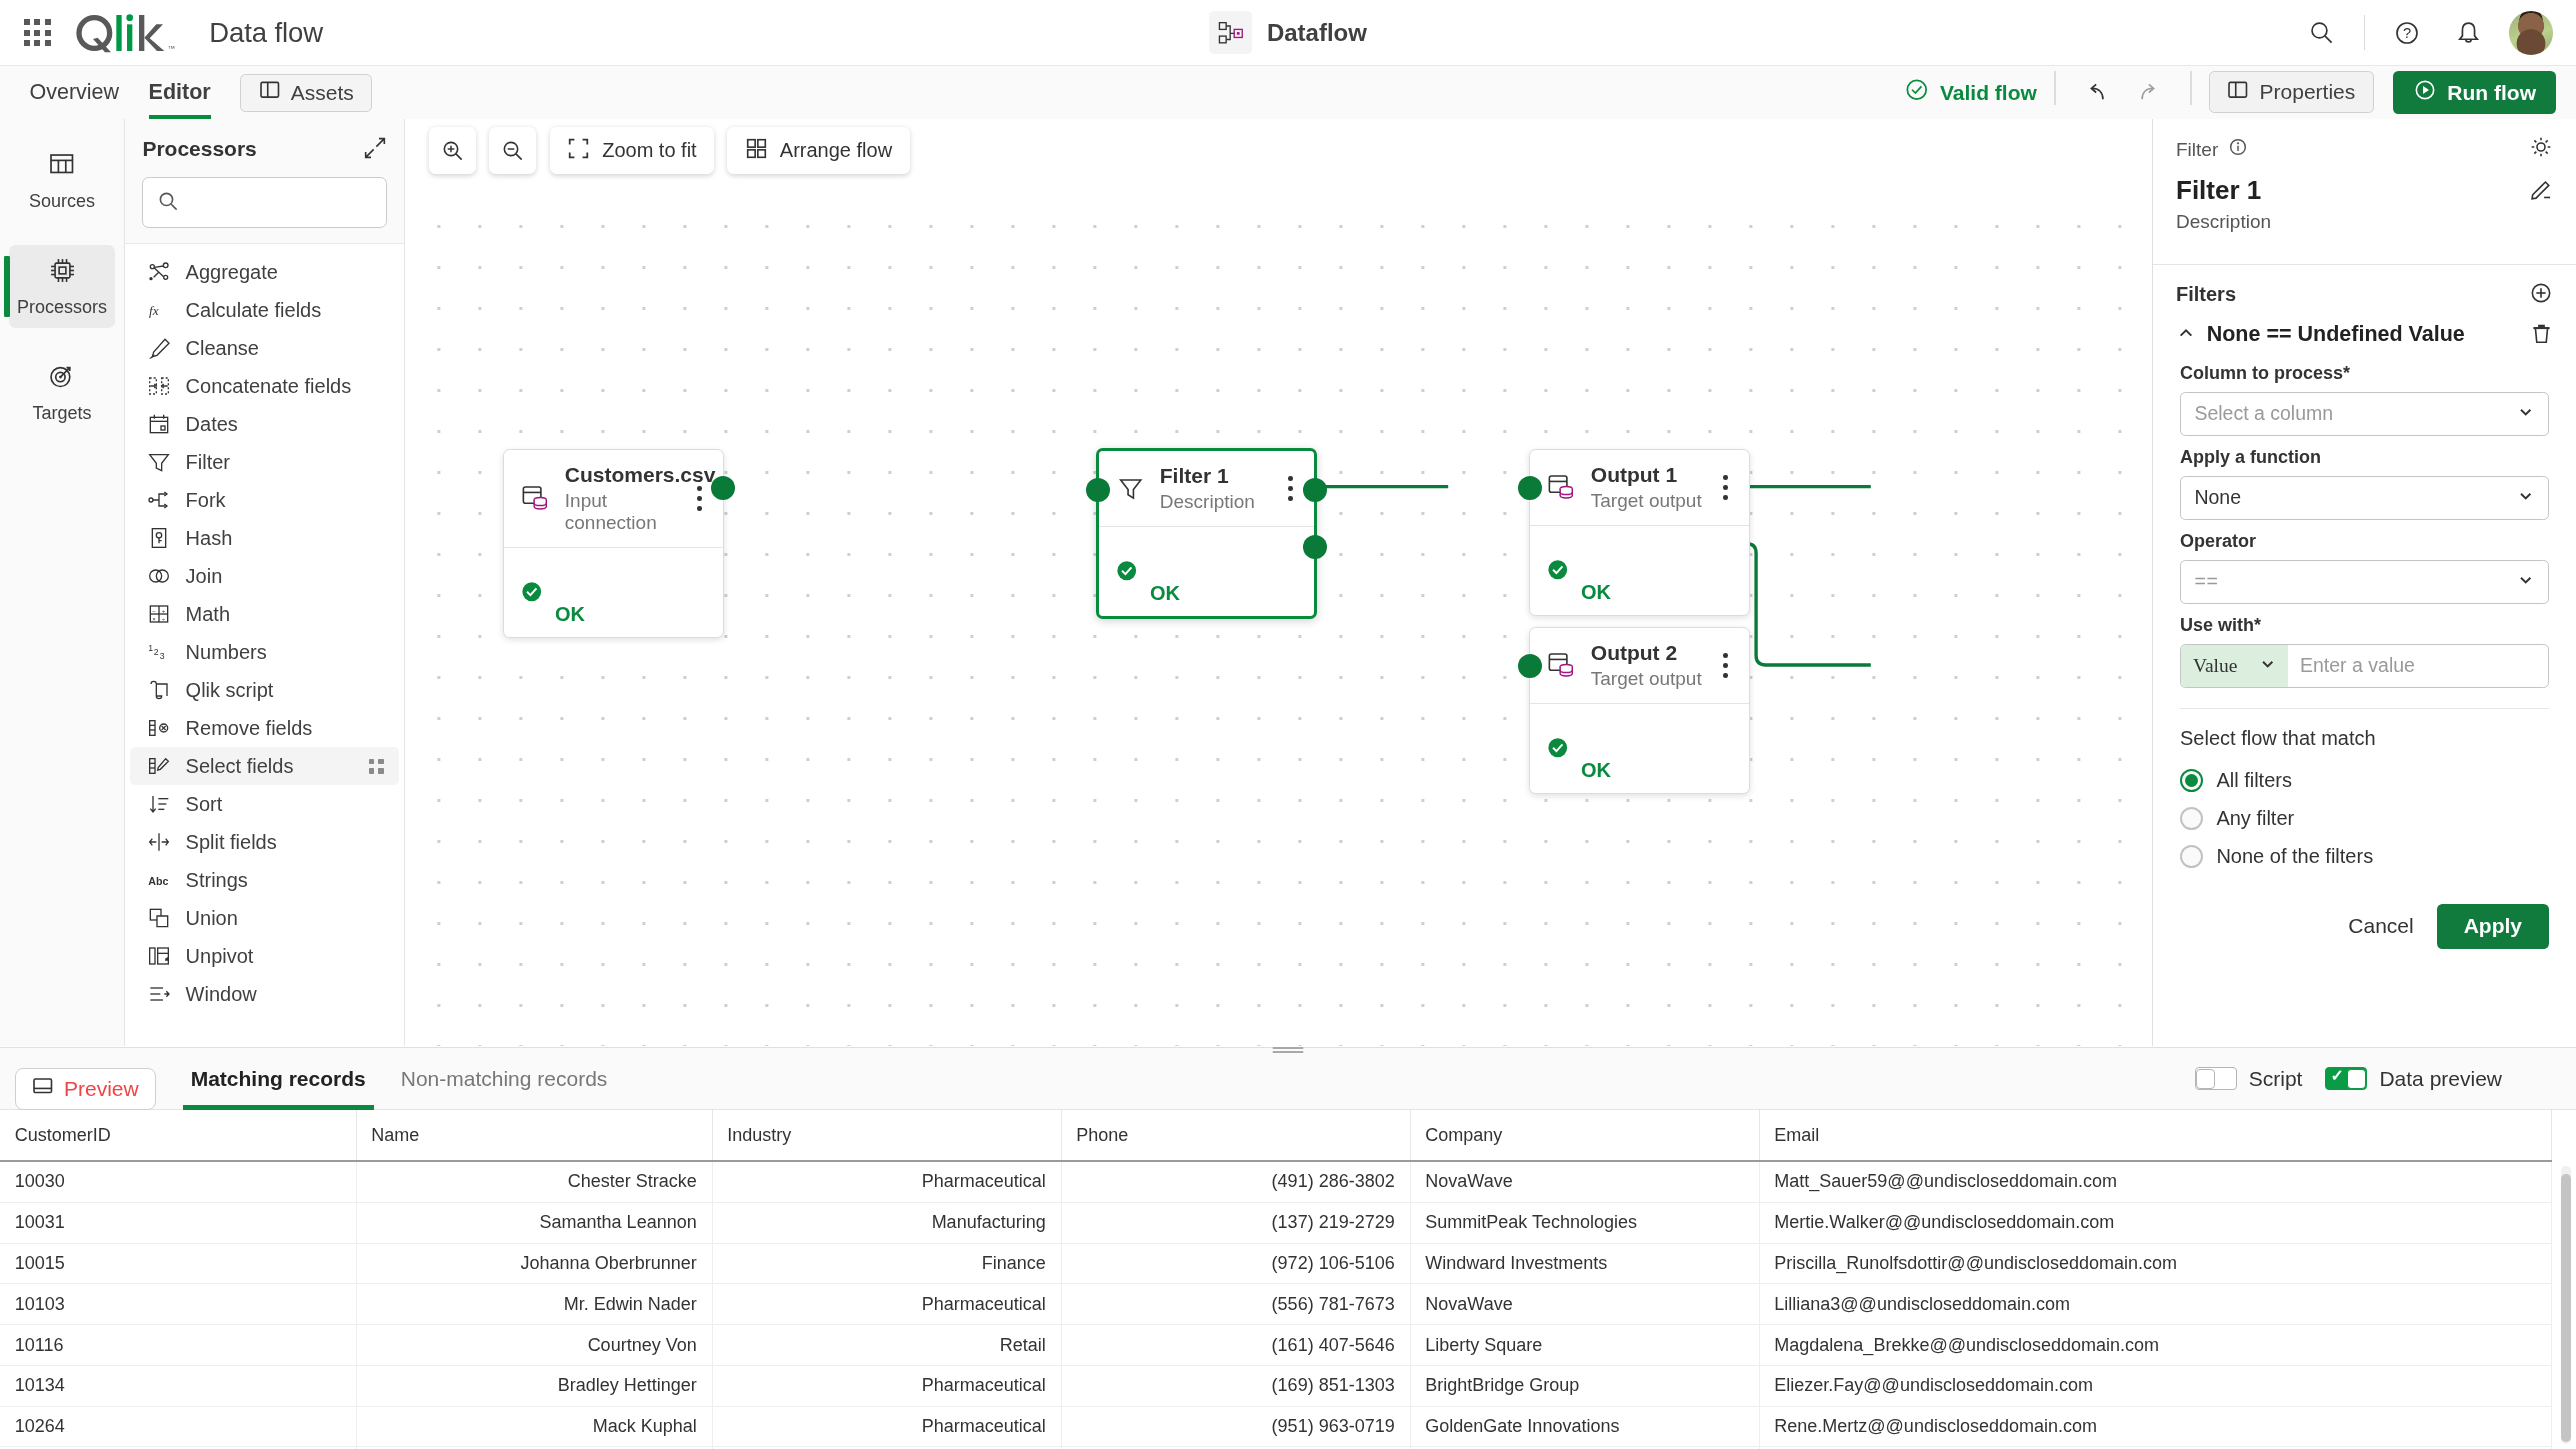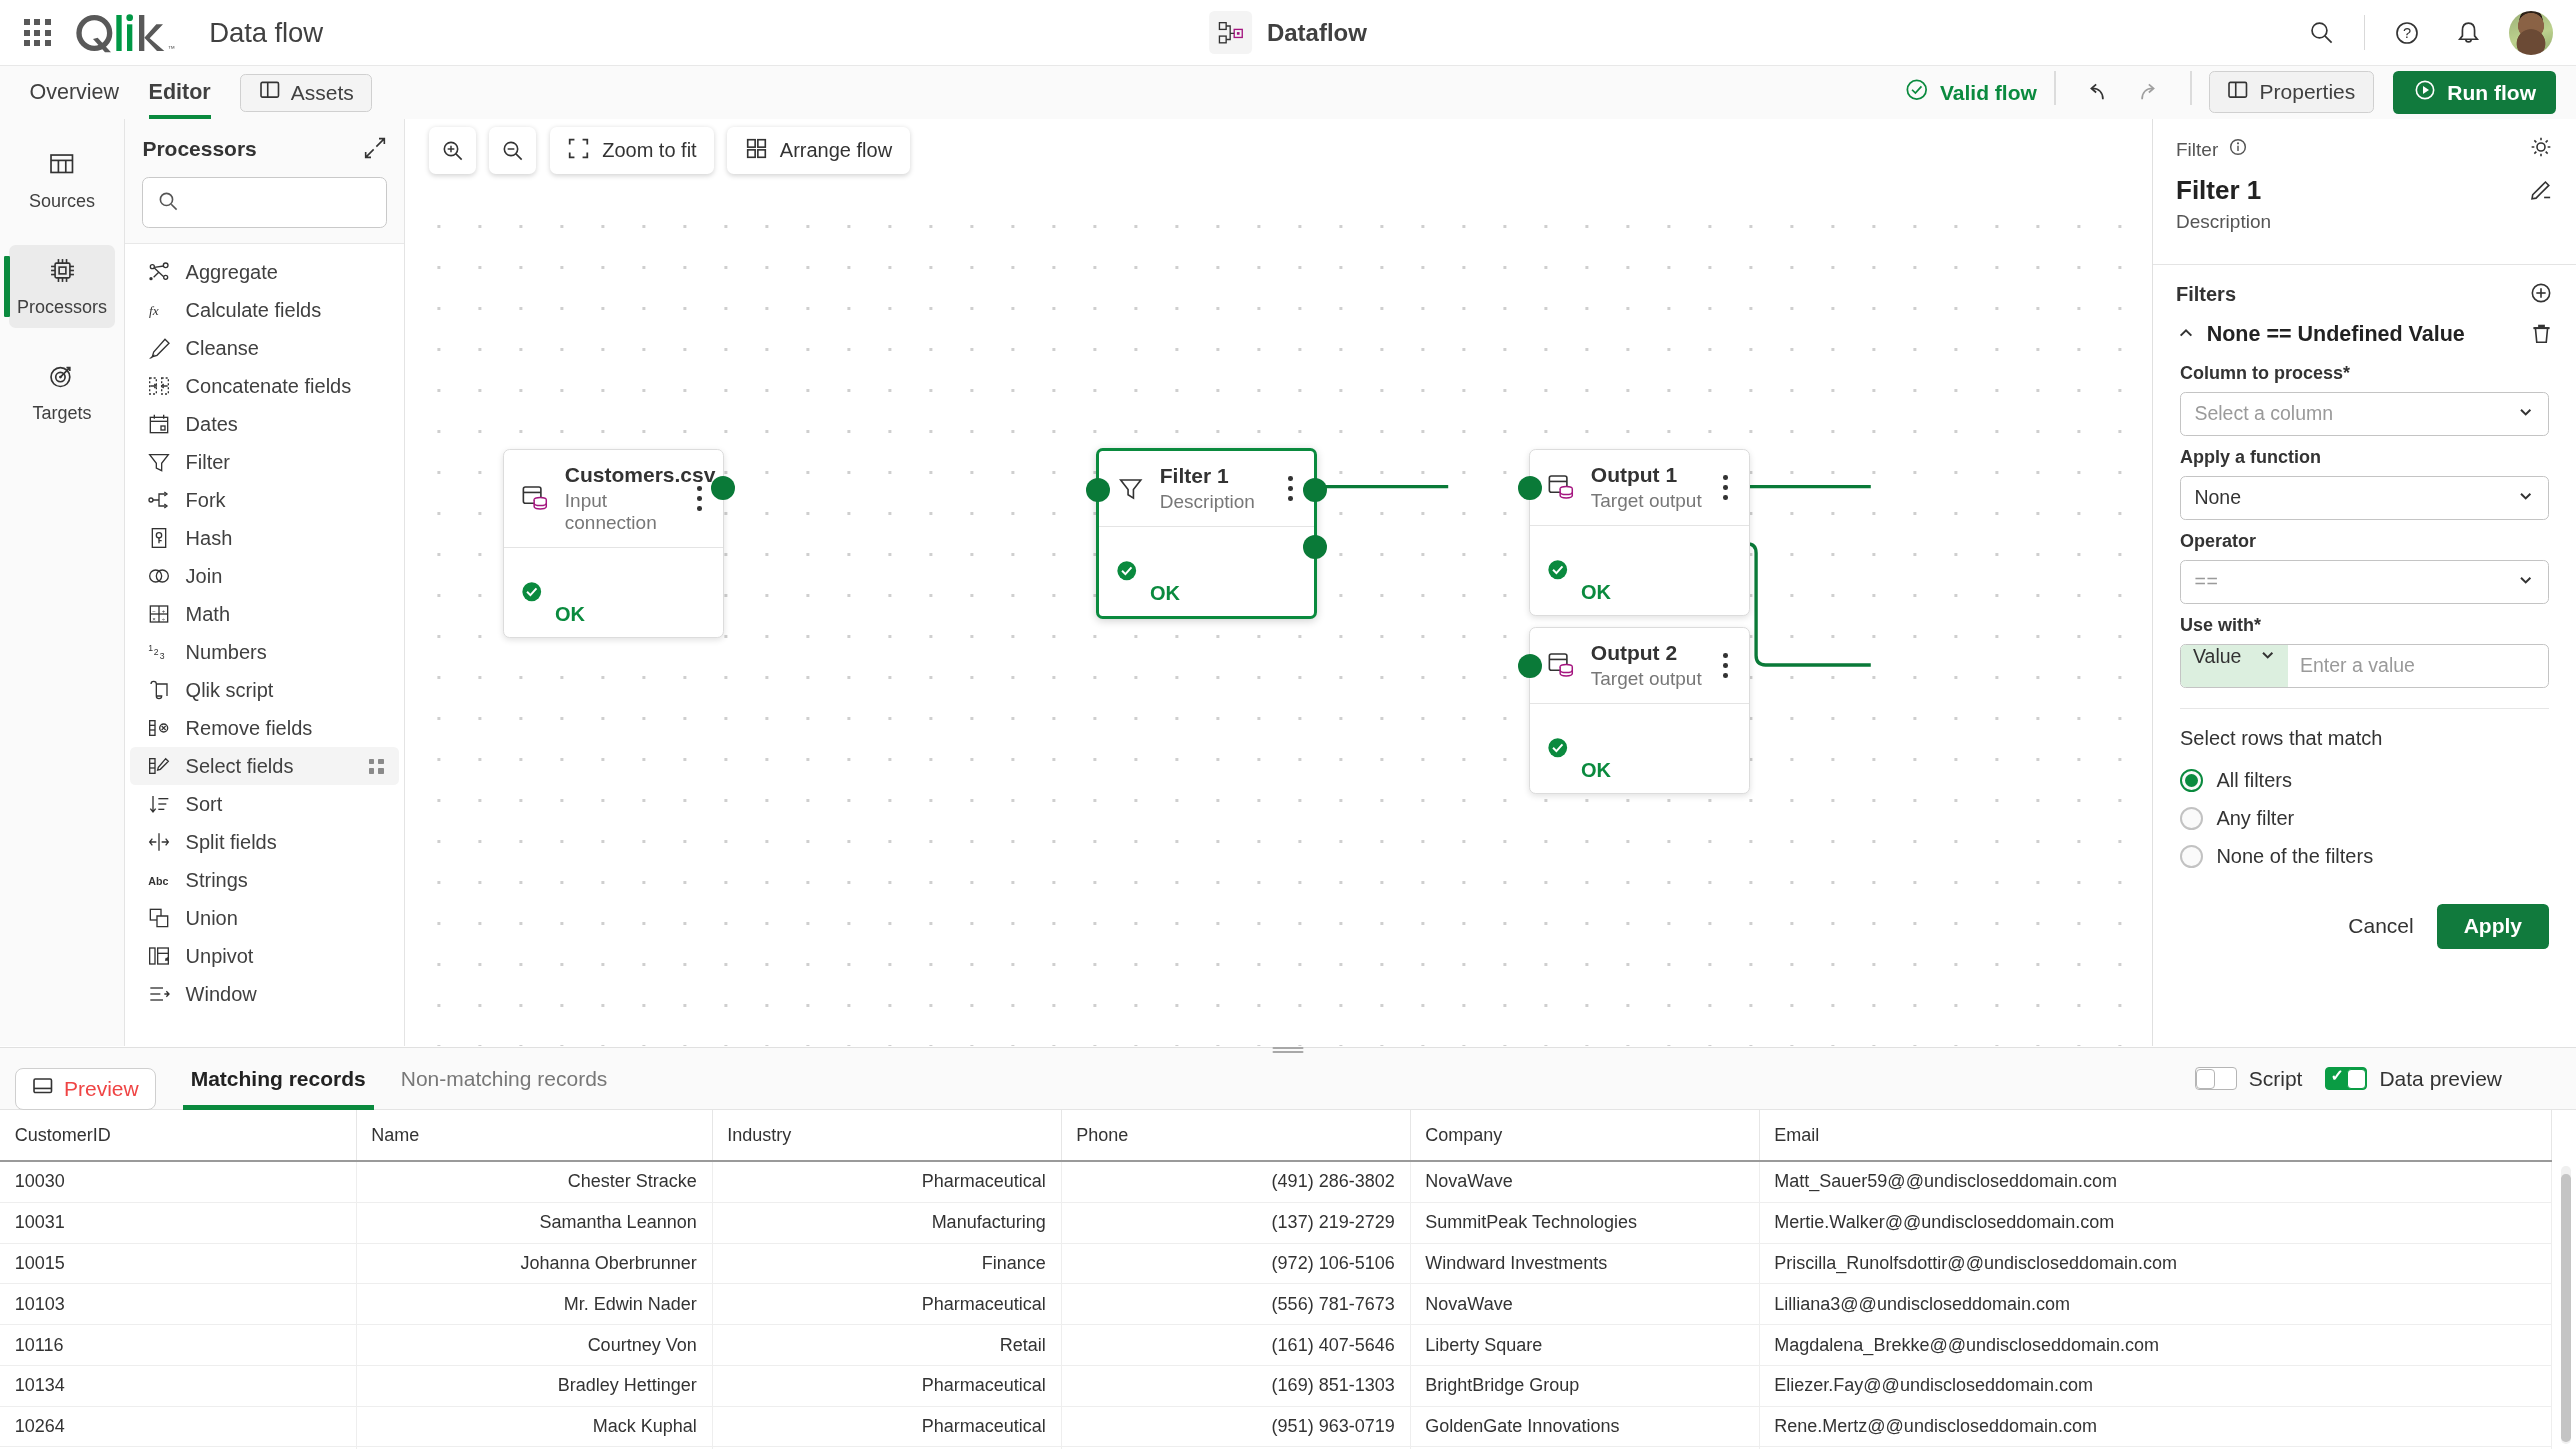--- a/index.html
+++ b/index.html
@@ -172,22 +172,22 @@
   .fl { font-size:18px;font-weight:bold;color:#333;margin-bottom:8px; }
   .fl.sp { margin-top:11px; }
   .fsel {
     height:44px;border:1.3px solid #c4c4c4;border-radius:5.4px;background:#fff;
     display:flex;align-items:center;justify-content:space-between;padding:0 13.4px;font-size:19.5px;color:#333;cursor:pointer;
   }
   .fsel.ph { color:#9a9a9a; }
   .fsel .op { color:#9a9a9a; letter-spacing:0.7px; }
   .usewith { display:flex;height:44px;border:1.3px solid #c4c4c4;border-radius:5.4px;overflow:hidden;background:#fff; }
   .uw-left {
-    background:#dcefdf;display:flex;align-items:flex-start;justify-content:space-between;gap:12px;
-    padding:0 12px;font-size:19.5px;color:#333;min-width:107px;cursor:pointer;
+    background:#dcefdf;display:flex;align-items:center;justify-content:space-between;gap:12px;
+    padding:0 12px;font-size:19.5px;color:#333;min-width:107px;cursor:pointer;font-family:Liberation Serif, serif;
   }
   .uw-right { flex:1;display:flex;align-items:center;padding:0 12px;font-size:19.5px;color:#9a9a9a;cursor:text; }
   .rp-subdiv { height:1.3px;background:#e6e6e6;margin:20px 27px 0 27px; }
   .rp-match { padding:17.4px 27px 0 27px; }
   .rp-match-lbl { font-size:20px;color:#333;margin-bottom:12px; }
   .radio-row { display:flex;align-items:center;gap:13.4px;height:38px;cursor:pointer; }
   .radio {
     width:23px;height:23px;border-radius:50%;border:2px solid #c2c2c2;background:#fafafa;
     display:flex;align-items:center;justify-content:center;flex:0 0 23px;
   }
@@ -941,21 +941,21 @@
         </div>
         <div class="uw-right">
           <span>Enter a value</span>
         </div>
       </div>
     </div>
 
     <div class="rp-subdiv"></div>
 
     <div class="rp-match">
-      <div class="rp-match-lbl">Select rows that match</div>
+      <div class="rp-match-lbl">Select flow that match</div>
       <div class="radio-row">
         <span class="radio on"></span>
         <span class="radio-lbl">All filters</span>
       </div>
       <div class="radio-row">
         <span class="radio"></span>
         <span class="radio-lbl">Any filter</span>
       </div>
       <div class="radio-row">
         <span class="radio"></span>

